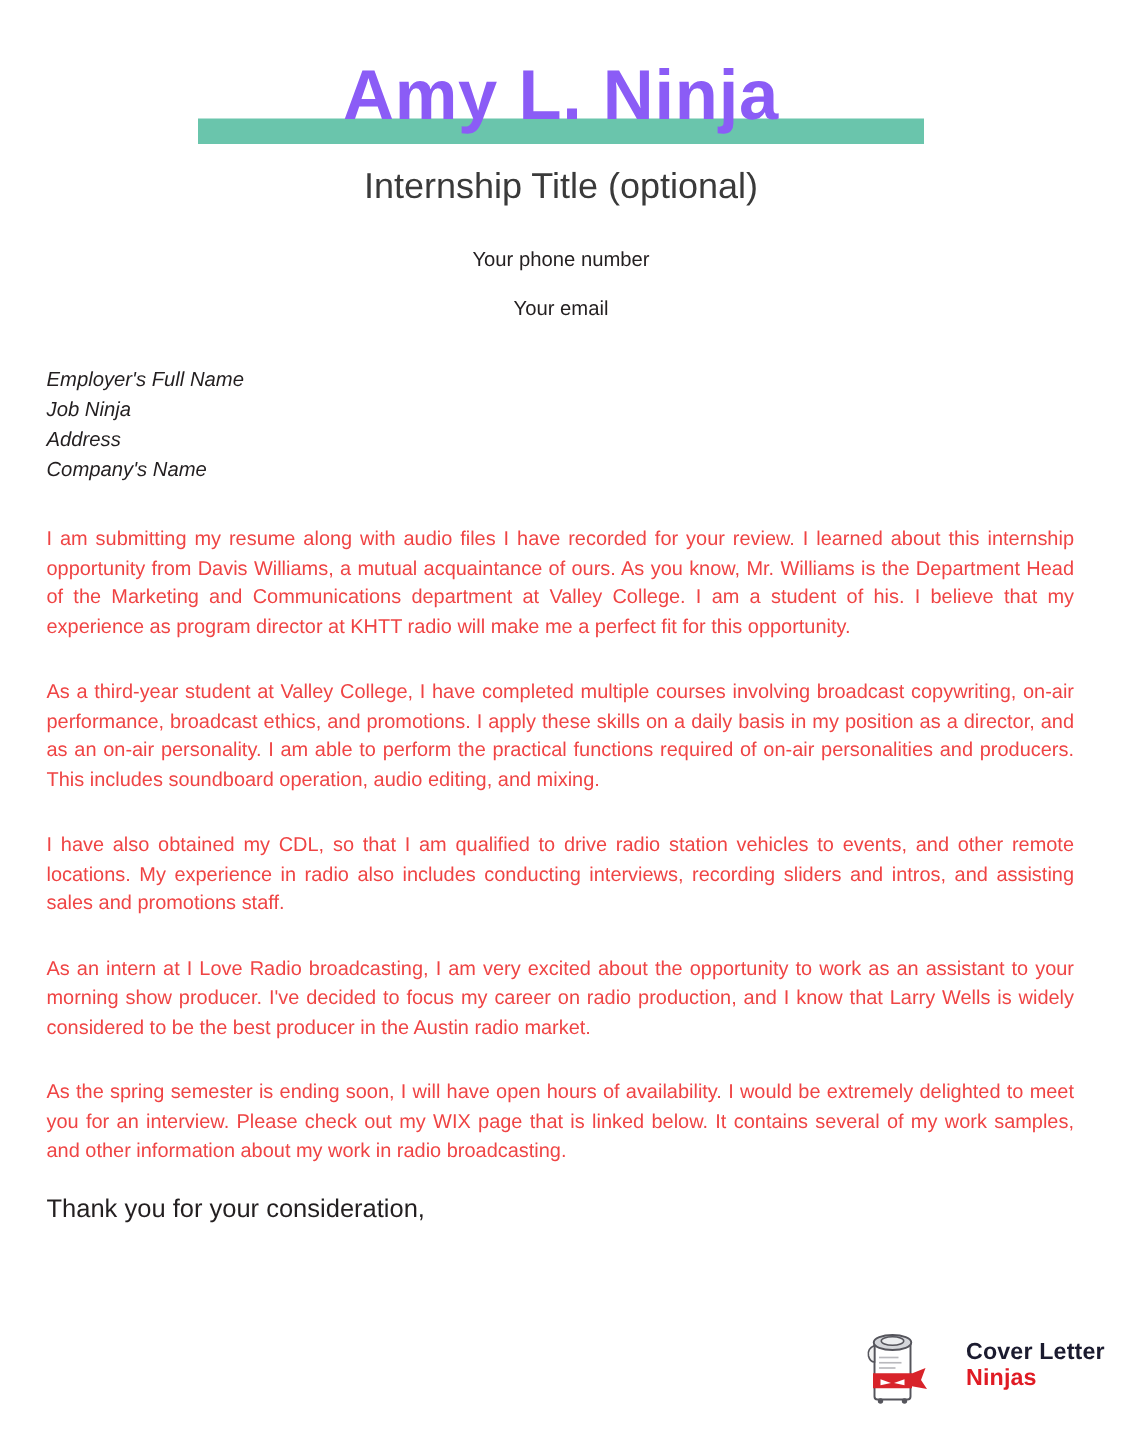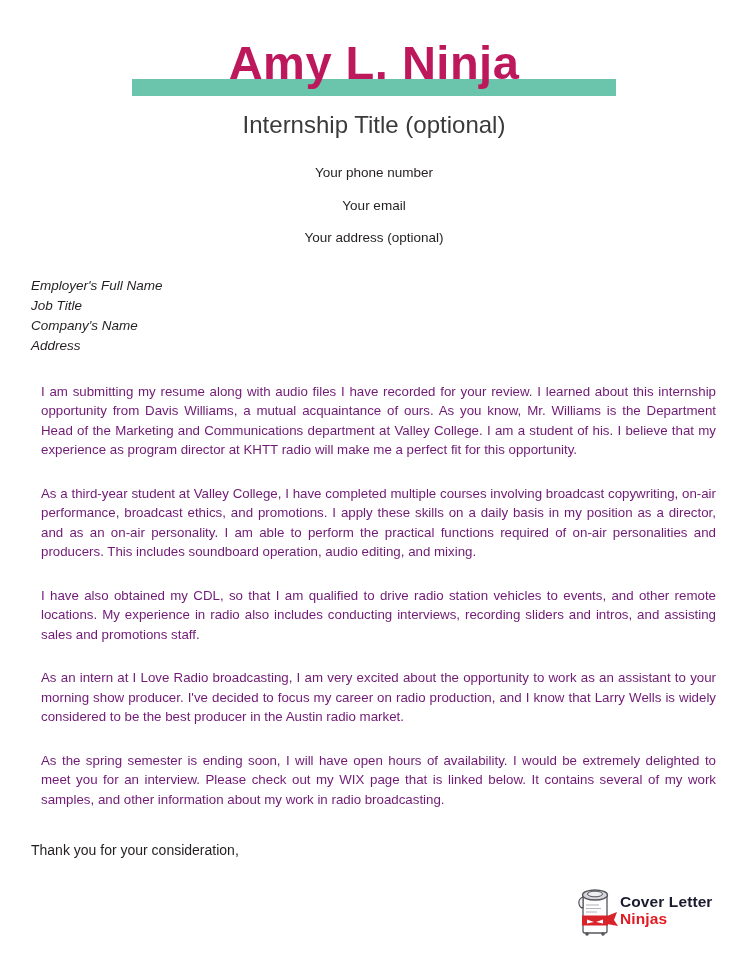--- a/index.html
+++ b/index.html
@@ -41,21 +41,21 @@
     width: 484px;
     height: 17px;
     background: #6AC5AC;
     z-index: 1;
   }
   .name {
     position: relative;
     z-index: 2;
     font-size: 47px;
     font-weight: bold;
-    color: #be185d;
+    color: #8b5cf6;
     letter-spacing: 0.5px;
     line-height: 58px;
     margin: 0;
   }
   .subtitle {
     text-align: center;
     font-size: 24px;
     font-weight: normal;
     color: #3a3a3a;
     margin: 14px 0 0 0;
@@ -93,39 +93,38 @@
     margin-top: 31px;
     font-size: 13.5px;
     line-height: 18px;
     color: #231f20;
   }
   .para {
     margin-top: 24px;
     font-size: 13.3px;
     line-height: 19.5px;
     text-align: justify;
-    color: #701a75;
-    margin-left: 10px;
+    color: #ef4444;
   }
   .para:first-of-type { margin-top: 26px; }
   .closing {
-    margin-top: 32px;
-    font-size: 14px;
+    margin-top: 20px;
+    font-size: 17px;
     line-height: 18px;
     color: #231f20;
   }
 
   
   .logo {
     position: absolute;
     left: 572px;
     top: 884px;
     display: flex;
     align-items: center;
-    gap: 2px;
+    gap: 26px;
   }
   .logo-mark { width: 46px; height: 52px; display: block; }
   .logo-text { line-height: 1; }
   .logo-line1 {
     font-size: 15.5px;
     font-weight: bold;
     color: #1b1b2f;
     letter-spacing: 0.1px;
     display: block;
   }
@@ -145,32 +144,31 @@
 
   <div class="header">
     <div class="name-wrap">
       <div class="name-bar"></div>
       <h1 class="name">Amy L. Ninja</h1>
     </div>
     <div class="subtitle">Internship Title (optional)</div>
     <div class="contact">
       <div>Your phone number</div>
       <div>Your email</div>
-      <div>Your address (optional)</div>
     </div>
   </div>
 
   <div class="content">
 
 
     <div class="recipient">
       <div>Employer's Full Name</div>
-      <div>Job Title</div>
+      <div>Job Ninja</div>
+      <div>Address</div>
       <div>Company's Name</div>
-      <div>Address</div>
     </div>
 
 
     <p class="para">I am submitting my resume along with audio files I have recorded for your review. I learned about this internship opportunity from Davis Williams, a mutual acquaintance of ours. As you know, Mr. Williams is the Department Head of the Marketing and Communications department at Valley College. I am a student of his. I believe that my experience as program director at KHTT radio will make me a perfect fit for this opportunity.</p>
     <p class="para">As a third-year student at Valley College, I have completed multiple courses involving broadcast copywriting, on-air performance, broadcast ethics, and promotions. I apply these skills on a daily basis in my position as a director, and as an on-air personality. I am able to perform the practical functions required of on-air personalities and producers. This includes soundboard operation, audio editing, and mixing.</p>
     <p class="para">I have also obtained my CDL, so that I am qualified to drive radio station vehicles to events, and other remote locations. My experience in radio also includes conducting interviews, recording sliders and intros, and assisting sales and promotions staff.</p>
     <p class="para">As an intern at I Love Radio broadcasting, I am very excited about the opportunity to work as an assistant to your morning show producer. I've decided to focus my career on radio production, and I know that Larry Wells is widely considered to be the best producer in the Austin radio market.</p>
     <p class="para">As the spring semester is ending soon, I will have open hours of availability. I would be extremely delighted to meet you for an interview. Please check out my WIX page that is linked below. It contains several of my work samples, and other information about my work in radio broadcasting.</p>
 
     <div class="closing">Thank you for your consideration,</div>

